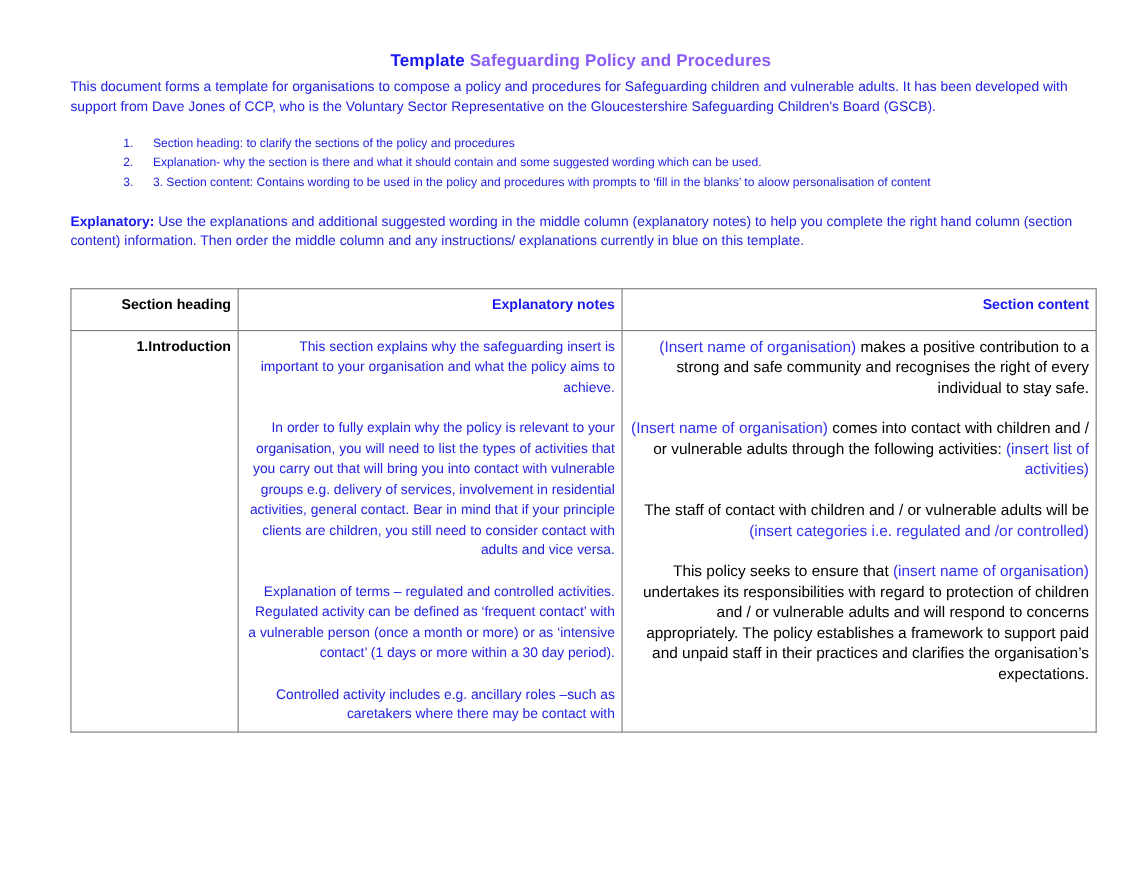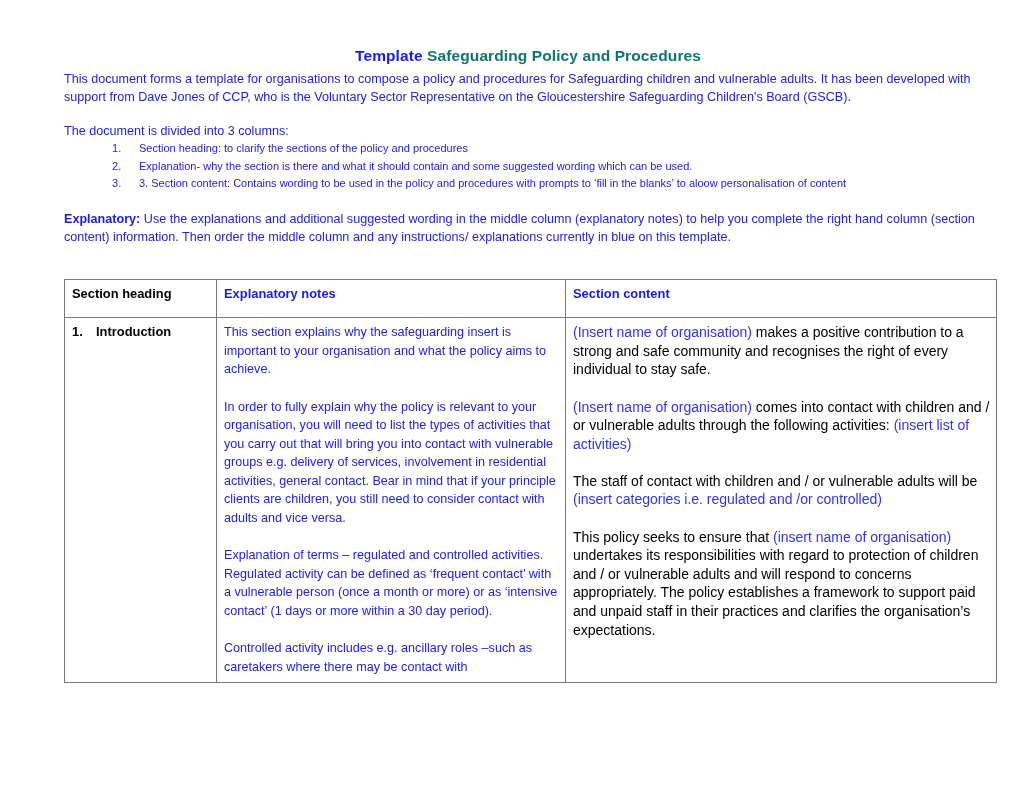--- a/index.html
+++ b/index.html
@@ -24,21 +24,21 @@
   }
   .doc-title {
     text-align: center;
     font-size: 15.5px;
     font-weight: bold;
     line-height: 1.25;
     margin: 0 0 6px 0;
     letter-spacing: 0.1px;
   }
   .blue-strong { color: #1a1af0; }
-  .black { color: #0f766e; }
+  .black { color: #8b5cf6; }
 
   p.body-para {
     font-size: 12.6px;
     line-height: 17.6px;
     margin: 0;
     color: #2222e0;
     text-align: left;
   }
   .spacer-16 { height: 16px; }
   .spacer-18 { height: 18px; }
@@ -90,21 +90,21 @@
   table.doc-table {
     border-collapse: collapse;
     width: 932px;
     margin-top: 15px;
     table-layout: fixed;
   }
   table.doc-table td, table.doc-table th {
     border: 1px solid #7a7a7a;
     vertical-align: top;
     padding: 5px 6px 6px 7px;
-    text-align: left;
+    text-align: right;
   }
   col.c1 { width: 152px; }
   col.c2 { width: 349px; }
   col.c3 { width: 431px; }
 
   th.hdr {
     font-size: 12.9px;
     font-weight: bold;
     height: 26px;
     line-height: 18px;
@@ -147,21 +147,20 @@
 <body>
 
 <div class="page">
 
   <h1 class="doc-title"><span class="blue-strong">Template</span><span class="black"> Safeguarding Policy and Procedures</span></h1>
 
   <p class="body-para">This document forms a template for organisations to compose a policy and procedures for Safeguarding children and vulnerable adults. It has been developed with support from Dave Jones of CCP, who is the Voluntary Sector Representative on the Gloucestershire Safeguarding Children's Board (GSCB).</p>
 
   <div class="spacer-16"></div>
 
-  <p class="body-para">The document is divided into 3 columns:</p>
 
   <ol class="num-list">
     <li>Section heading: to clarify the sections of the policy and procedures</li>
     <li>Explanation- why the section is there and what it should contain and some suggested wording which can be used.</li>
     <li>3. Section content: Contains wording to be used in the policy and procedures with prompts to ‘fill in the blanks’ to aloow personalisation of content</li>
   </ol>
 
   <div class="spacer-18"></div>
 
   <p class="instructions"><span class="lead">Explanatory:</span><span> Use the explanations and additional suggested wording in the middle column (explanatory notes) to help you complete the right hand column (section content) information. Then order the middle column and any instructions/ explanations currently in blue on this template.</span></p>

